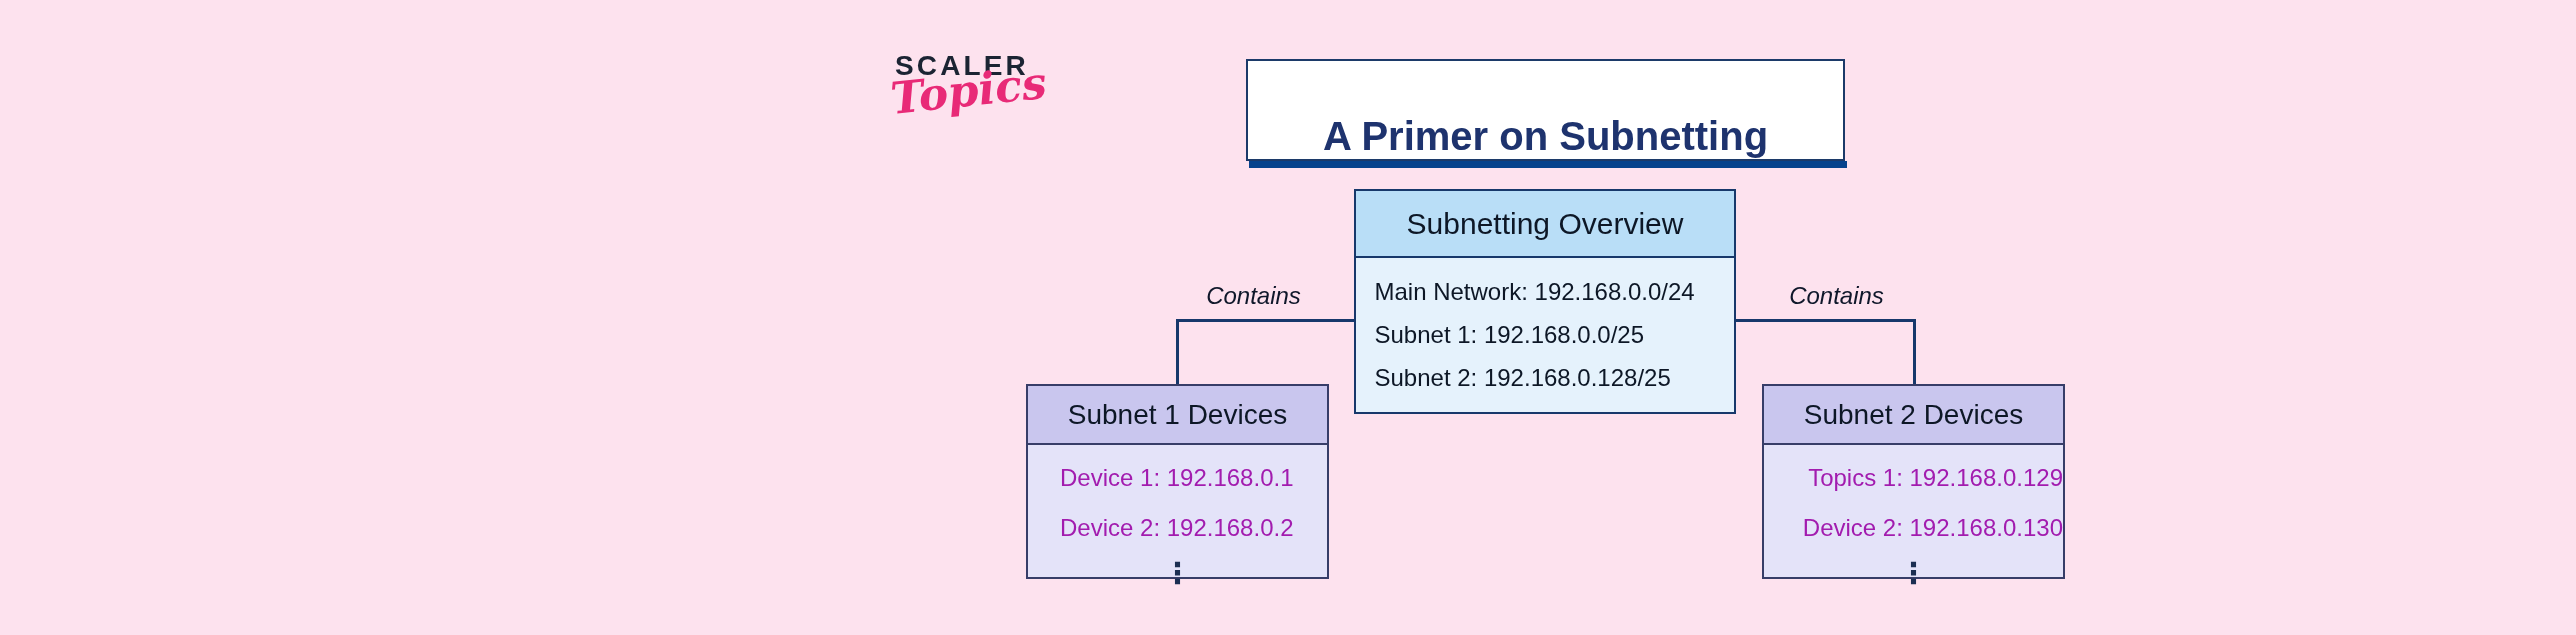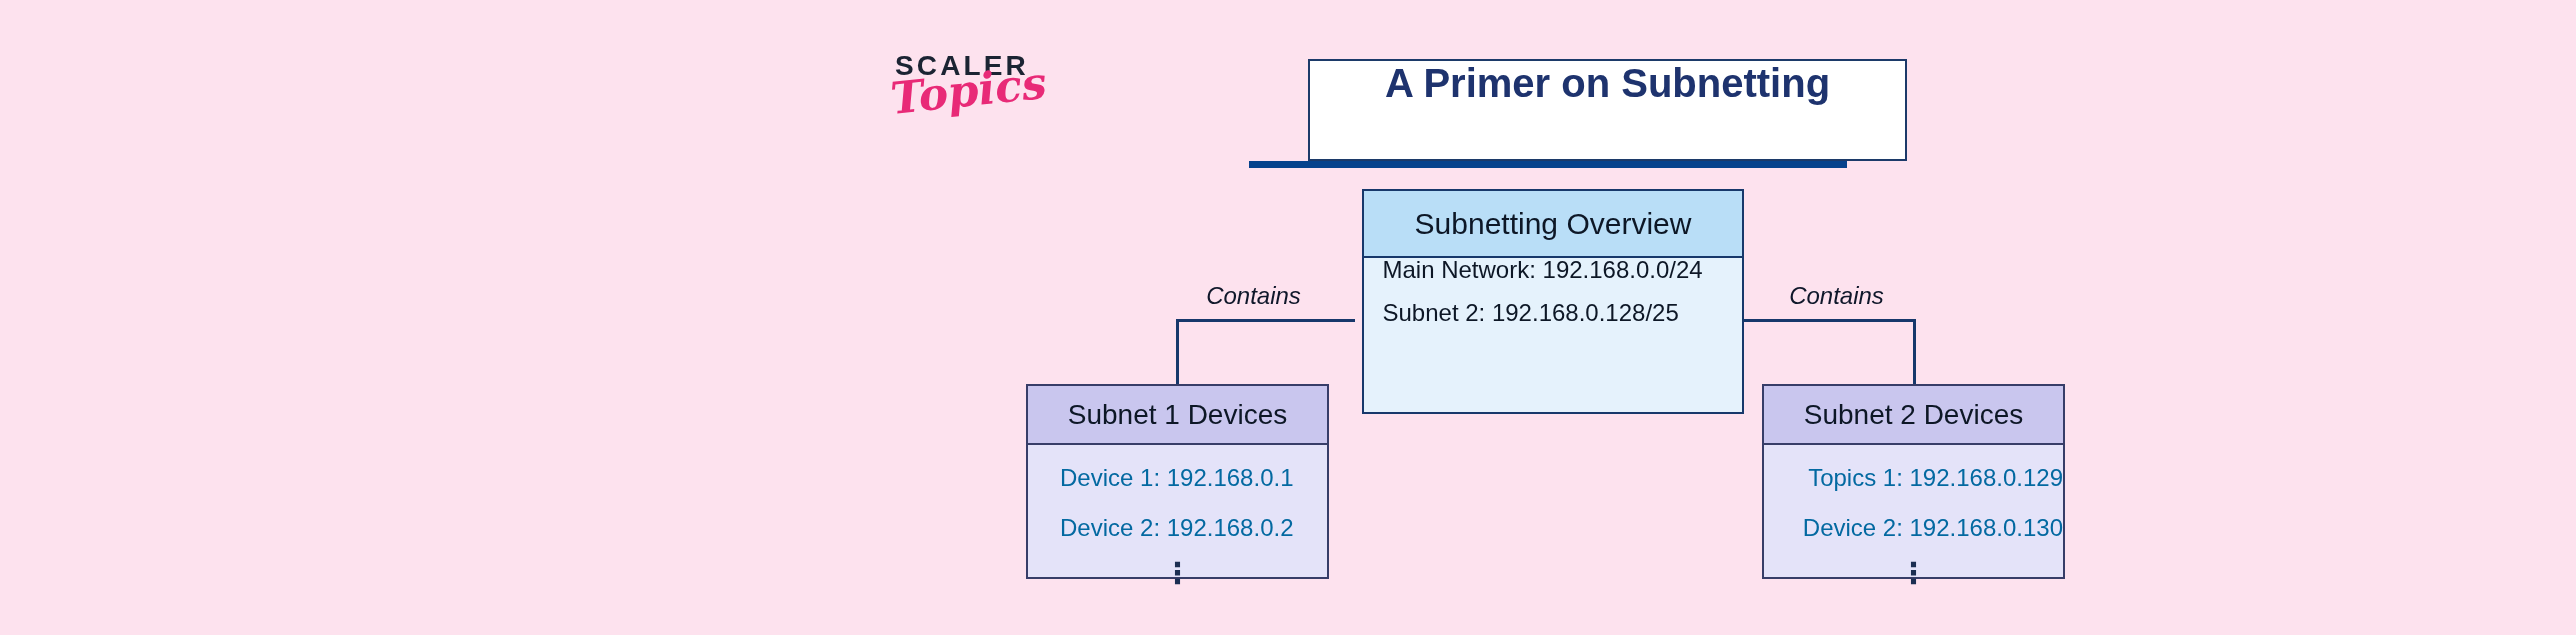--- a/index.html
+++ b/index.html
@@ -53,29 +53,29 @@
   .title-underline {
     position: absolute;
     left: 1249px;
     top: 161px;
     width: 598px;
     height: 6.7px;
     background: #06428c;
   }
   .title-box {
     position: absolute;
-    left: 1308px;
+    left: 1246px;
     top: 59px;
     width: 599px;
     height: 102px;
     background: #ffffff;
     border: 2.1px solid #1c3a69;
     box-sizing: border-box;
     display: flex;
-    align-items: flex-start;
+    align-items: flex-end;
     justify-content: center;
   }
   .title-box span {
     font-size: 40px;
     font-weight: bold;
     color: #1e336e;
   }
   
   .conn {
     position: absolute;
@@ -103,37 +103,37 @@
     position: absolute;
     left: 1354px;
     top: 189px;
     width: 382px;
     height: 225px;
     border: 2.1px solid #17386b;
     box-sizing: border-box;
     background: #e5f2fc;
     display: flex;
     flex-direction: column;
-    margin-left: 8px;
   }
   .overview-header {
     height: 65px;
     background: #b9def7;
     border-bottom: 2.1px solid #17386b;
     display: flex;
     align-items: center;
     justify-content: center;
     font-size: 30px;
     color: #0d1726;
     flex: none;
   }
   .overview-body {
     flex: 1;
     display: flex;
     flex-direction: column;
+    justify-content: center;
     gap: 19px;
     padding-left: 18.5px;
     padding-top: 0;
   }
   .overview-body .line {
     font-size: 24px;
     line-height: 24px;
     color: #0d1726;
   }
   
@@ -165,21 +165,21 @@
     flex: 1;
     display: flex;
     flex-direction: column;
     padding-top: 20.6px;
     gap: 26px;
     padding-left: 32px;
   }
   .subnet-body .line {
     font-size: 24px;
     line-height: 24px;
-    color: #0369a1;
+    color: #a21caf;
   }
   .more-dots {
     align-self: center;
     margin-left: -32px;
     margin-top: -7.2px;
     font-family: "DejaVu Sans", sans-serif;
     font-weight: bold;
     font-size: 29px;
     line-height: 31px;
     color: #1b2e52;
@@ -205,20 +205,21 @@
   <div class="conn conn-right-h"></div>
   <div class="conn conn-right-v"></div>
 
   <div class="contains contains-left">Contains</div>
   <div class="contains contains-right">Contains</div>
 
   <div class="overview-box">
     <div class="overview-header">Subnetting Overview</div>
     <div class="overview-body">
       <div class="line">Main Network: 192.168.0.0/24</div>
+      <div class="line">Subnet 1: 192.168.0.0/25</div>
       <div class="line">Subnet 2: 192.168.0.128/25</div>
     </div>
   </div>
 
   <div class="subnet-box left">
     <div class="subnet-header">Subnet 1 Devices</div>
     <div class="subnet-body">
       <div class="line">Device 1: 192.168.0.1</div>
       <div class="line">Device 2: 192.168.0.2</div>
       <div class="more-dots">⋮</div>

